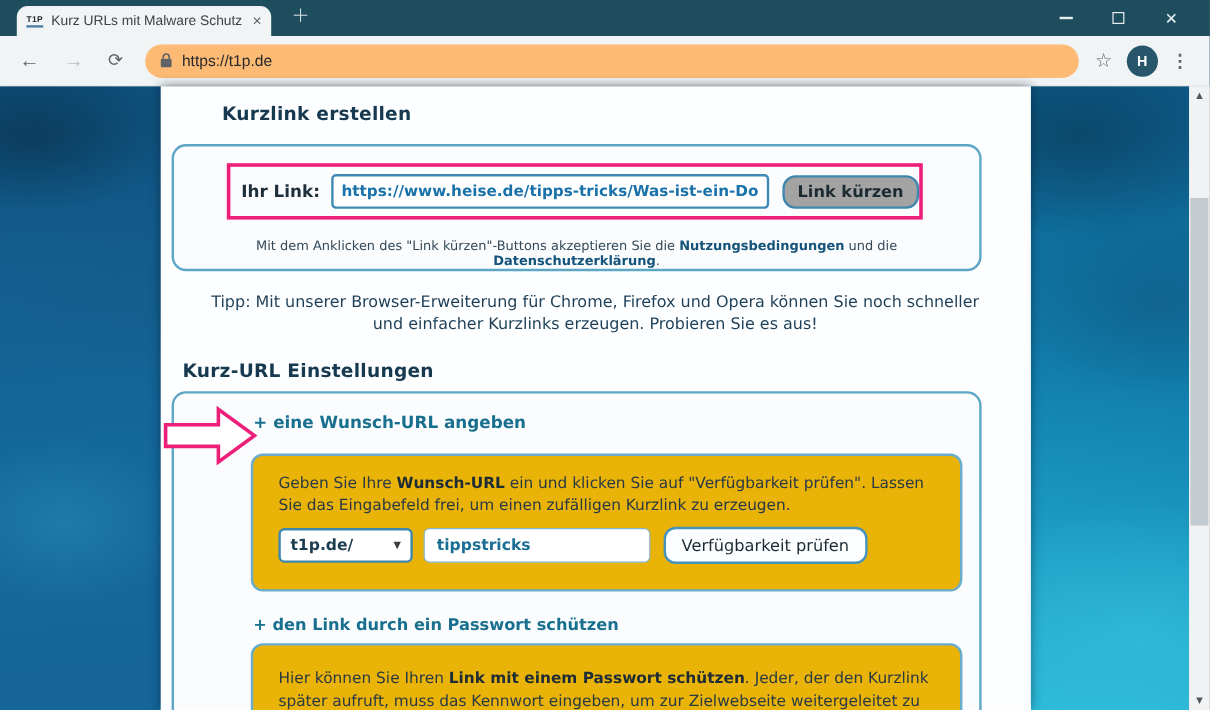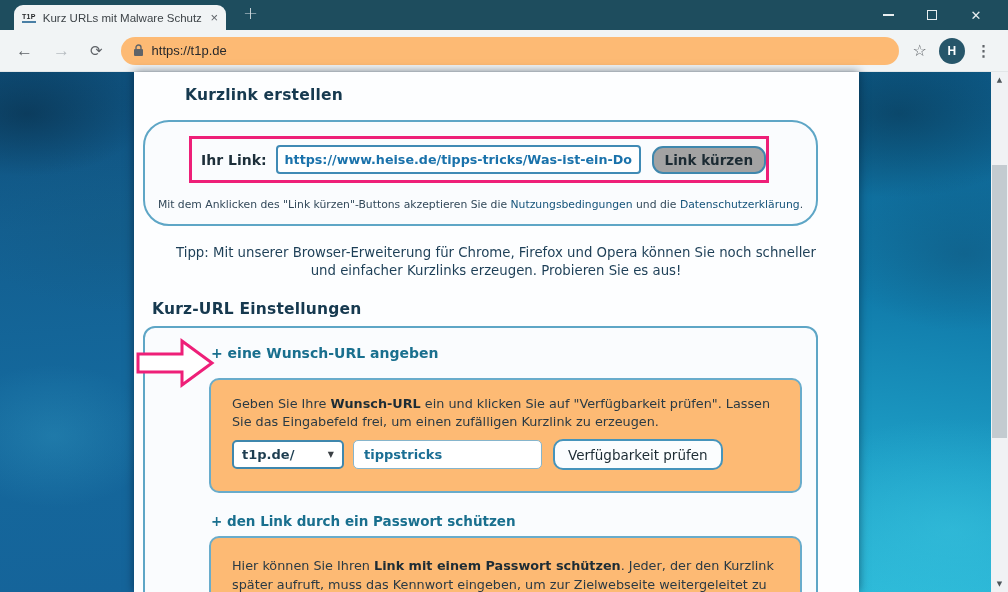--- a/index.html
+++ b/index.html
@@ -63,46 +63,46 @@
   .content { position:absolute; left:134px; top:0; width:725px; height:520px; background:#fdfeff;
              overflow:hidden; box-shadow:0 0 9px rgba(0,20,40,.55); }
 
   .section-heading { position:absolute; left:18px; font-size:15.5px; font-weight:bold;
                      color:#16394f; letter-spacing:.2px; }
   .h-create { top:14px;margin-left:33px; }
   .h-settings { top:228px; }
 
   .panel { position:absolute; left:9px; width:675px; border:2px solid #5ea6c6; border-radius:12px;
            background:#fafcfe; }
-  .panel-create { top:48px; height:106px;border-radius:26px; }
+  .panel-create { top:48px; height:106px; }
   .panel-settings { top:254px; height:300px; border-bottom-left-radius:0; border-bottom-right-radius:0; }
 
   .pink-rect { position:absolute; left:44px; top:14px; width:580px; height:47px;
                border:3px solid #ee1f78; display:flex; align-items:center; padding-left:9px; }
   .link-label { font-size:14px; font-weight:bold; color:#1d2f3a; margin-right:9px; white-space:nowrap; }
   .link-input { width:390px; height:29px; border:2px solid #3f8ab5; border-radius:4px; background:#fff;
                 font-family:"DejaVu Sans", sans-serif; font-size:12.7px; font-weight:bold;
                 color:#1a72ab; padding:0 7px; outline:none; }
   .shorten-btn { margin-left:11px; height:28px; border:2px solid #3f87ad; border-radius:11px;
                  background:#a3a3a3; font-family:"DejaVu Sans", sans-serif; font-size:13.5px;
                  font-weight:bold; color:#1c2b33; padding:0 11px; white-space:nowrap; }
   .terms { position:absolute; top:76px; left:0; width:100%; text-align:center; font-size:10.8px;
            color:#33495a; }
-  .terms .lnk { font-weight:normal; color:#14537a; }
+  .terms .lnk { font-weight:bold; color:#14537a; }
 
   .tipp { position:absolute; top:172px; left:32px; width:660px; text-align:center; font-size:13.3px;
           line-height:17.5px; color:#1d3f57; }
   .tipp b, .tipp .lnk { font-weight:normal; color:#1d3f57; }
 
   .toggle-link { position:absolute; left:66px; font-weight:bold; color:#196f8e; white-space:nowrap;text-align:center; }
   .toggle-wunsch { top:17px; font-size:14px; }
   .toggle-password { top:185px; font-size:13.5px; }
 
   .inner-box { position:absolute; left:64px; width:593px; border:2px solid #69accb;
-               border-radius:10px; background:#fdba74; }
+               border-radius:10px; background:#eab308; }
   .inner-wunsch { top:50px; height:115px; }
   .inner-password { top:208px; height:125px; }
   .inner-desc { position:absolute; left:21px; top:15px; width:556px; font-size:12.8px;
                 line-height:18px; color:#2a3a44; }
   .inner-desc b { color:#1d2c35; }
   .inner-password .inner-desc { top:19px; line-height:18.5px; }
 
   .controls { position:absolute; left:21px; top:59px; display:flex; align-items:center; }
   .domain-select { width:112px; height:29px; border:2px solid #3f87ad; border-radius:5px;
                    background:#fff; display:flex; align-items:center; justify-content:space-between;

